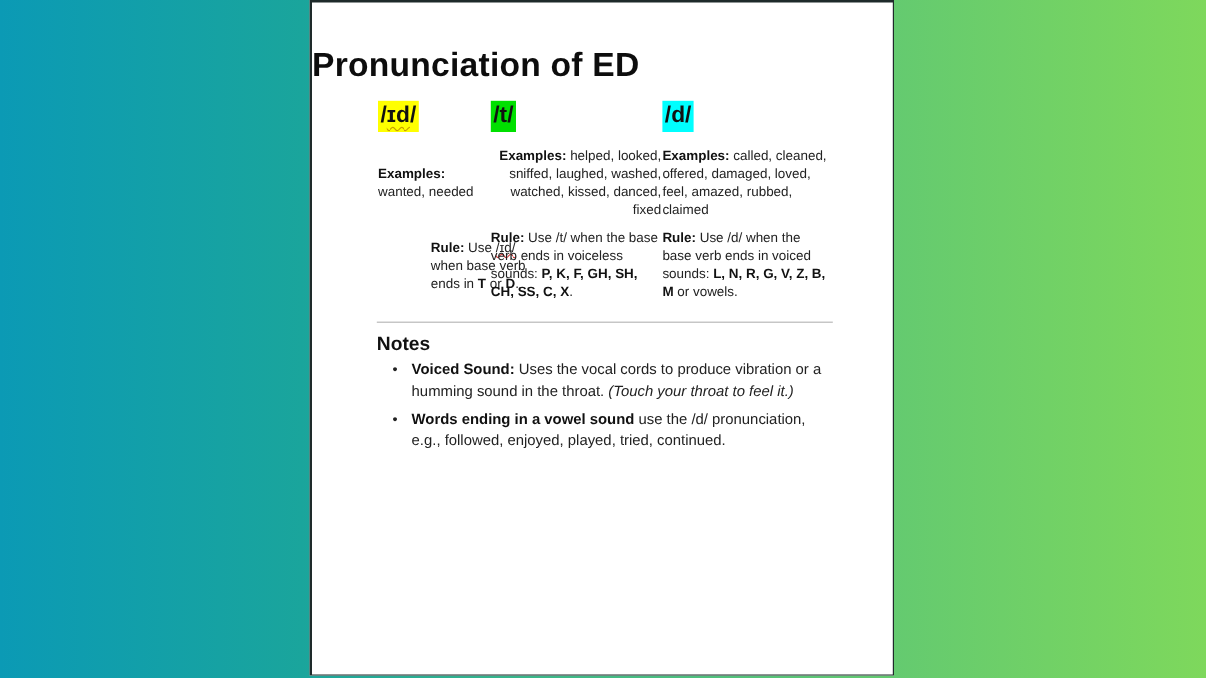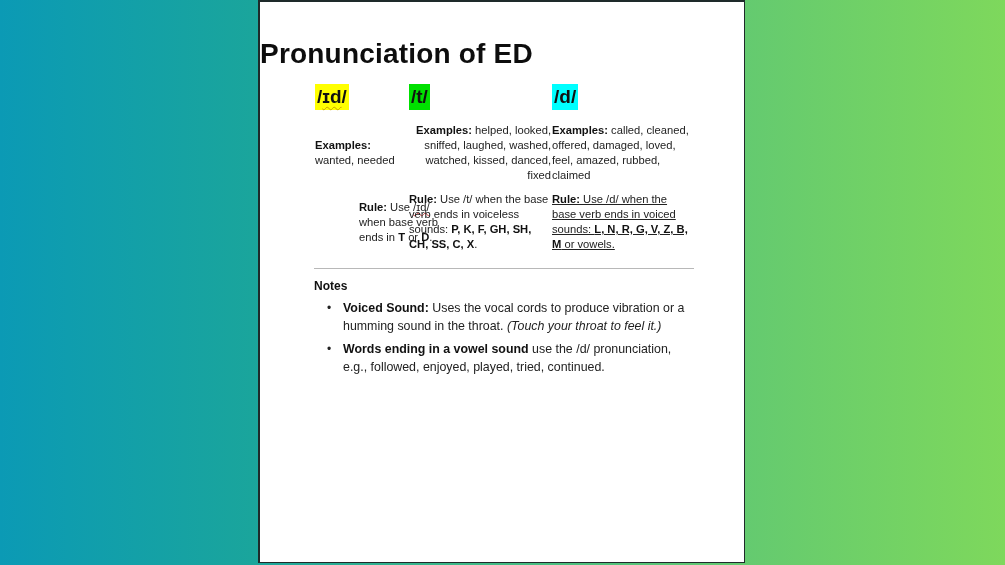--- a/index.html
+++ b/index.html
@@ -84,21 +84,21 @@
     left: 54px;
     width: 380px;
     top: 266px;
     height: 1px;
     background: #b8b8b8;
   }
   .notes-title {
     position: absolute;
     left: 54px;
     top: 277px;
-    font-size: 12px;
+    font-size: 16px;
     font-weight: bold;
     color: #111;
   }
   .notes-list {
     position: absolute;
     left: 54px;
     top: 298px;
     width: 380px;
     margin: 0;
     padding: 0;
@@ -145,21 +145,21 @@
     <div class="rule" style="top:108px;">
       <b>Rule:</b><span> Use /t/ when the base verb ends in voiceless sounds: </span><b>P, K, F, GH, SH, CH, SS, C, X</b><span>.</span>
     </div>
   </div>
 
   <div class="col c3">
     <span class="sound cyan">/d/</span>
     <div class="examples" style="top:39px;">
       <b>Examples:</b><span> called, cleaned, offered, damaged, loved, feel, amazed, rubbed, claimed</span>
     </div>
-    <div class="rule" style="top:108px;text-decoration:underline;">
+    <div class="rule" style="top:108px;">
       <b>Rule:</b><span> Use /d/ when the base verb ends in voiced sounds: </span><b>L, N, R, G, V, Z, B, M</b><span> or vowels.</span>
     </div>
   </div>
 
   <div class="divider"></div>
 
   <div class="notes-title">Notes</div>
 
   <ul class="notes-list">
     <li>

